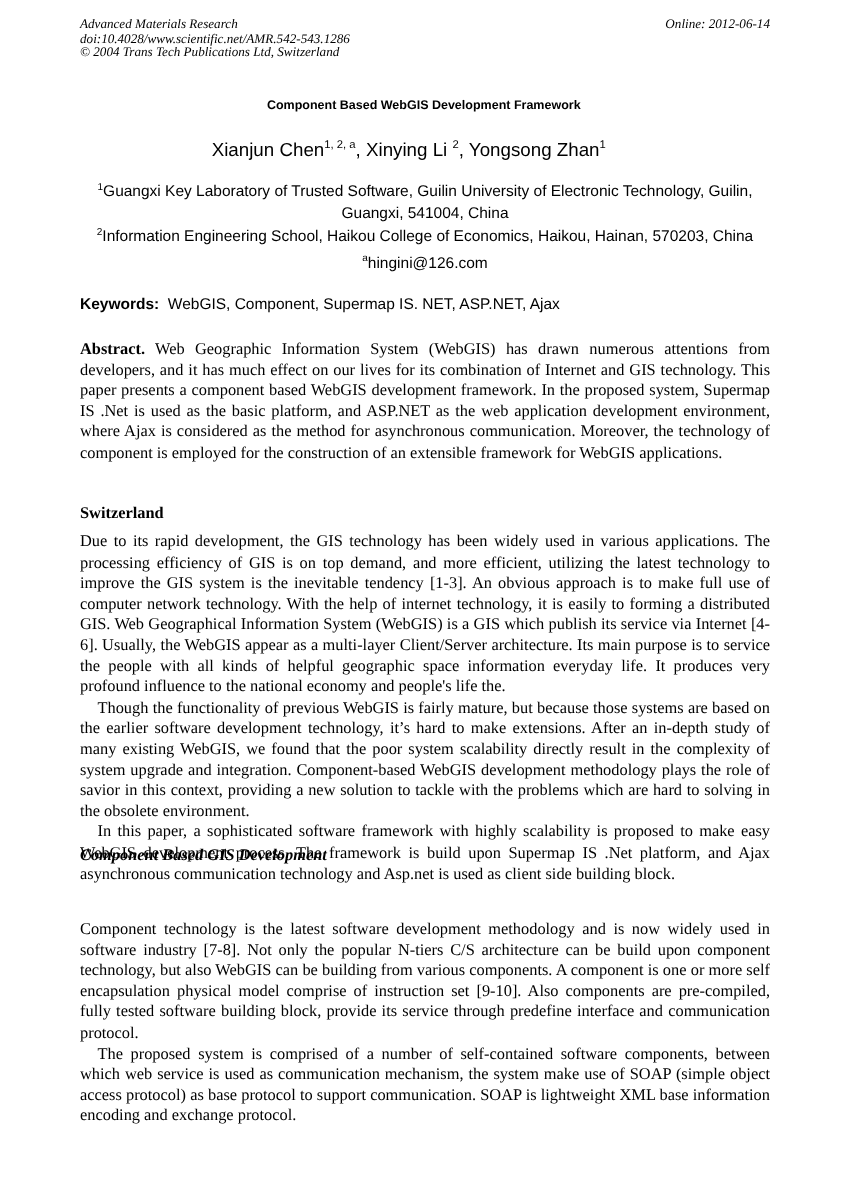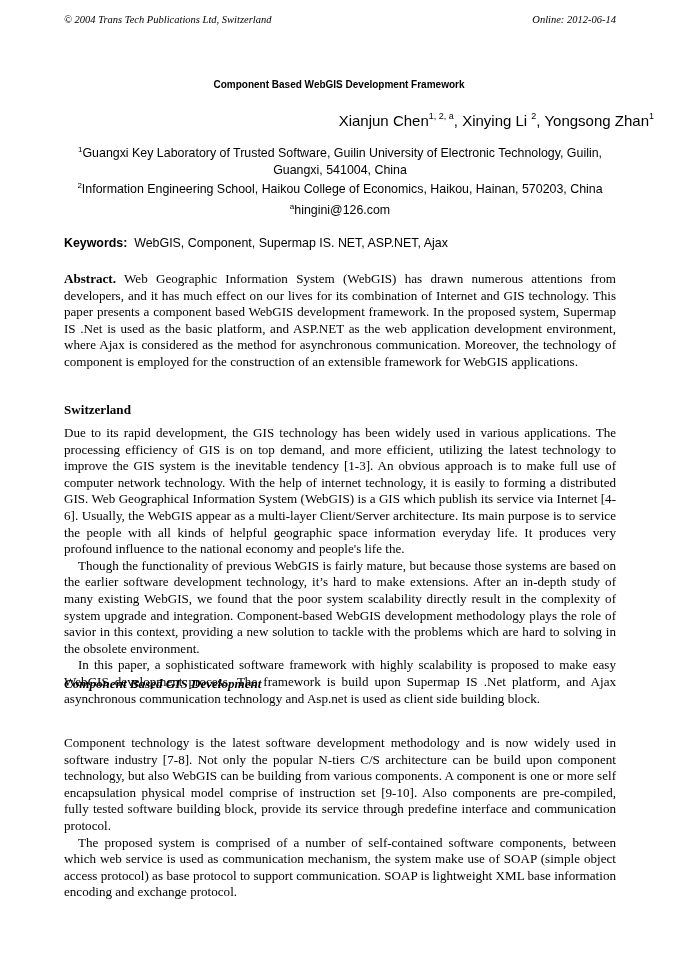--- a/index.html
+++ b/index.html
@@ -2,21 +2,21 @@
 <html><head>
 <meta charset="utf-8">
 <style>
   html, body { margin: 0; padding: 0; background: #ffffff; }
   body { width: 678px; height: 959px; position: relative; overflow: hidden; color: #000; }
 
   .journal-header { position: absolute; left: 64px; top: 14px; width: 552px; font-family: "Liberation Serif", serif; font-style: italic; font-size: 10.5px; line-height: 11.5px; }
   .journal-header .online { position: absolute; right: 0; top: 0; }
 
   .title { position: absolute; left: 0; width: 678px; top: 79px; text-align: center; font-family: "Liberation Sans", sans-serif; font-weight: bold; font-size: 10px; }
-  .authors { position: absolute; left: 0; width: 654px; top: 112px; text-align: right; font-family: "Liberation Sans", sans-serif; font-size: 15px; }
+  .authors { position: absolute; left: 0; width: 654px; top: 112px; text-align: center; font-family: "Liberation Sans", sans-serif; font-size: 15px; }
   .authors sup { font-size: 9px; vertical-align: 7px; line-height: 0; }
   .affil { position: absolute; left: 64px; width: 552px; text-align: center; font-family: "Liberation Sans", sans-serif; font-size: 12.4px; line-height: 17px; }
   .affil sup { font-size: 8px; vertical-align: 5px; line-height: 0; }
   .affil1 { top: 145px; }
   .affil2 { top: 181px; }
   .email { top: 202px; }
 
   .keywords { position: absolute; left: 64px; top: 236px; font-family: "Liberation Sans", sans-serif; font-size: 12.4px; }
   .keywords b { font-weight: bold; }
 
@@ -27,20 +27,22 @@
   .heading { position: absolute; left: 64px; font-family: "Liberation Serif", serif; font-weight: bold; font-size: 13.1px; }
   .h-intro { top: 402px; }
   .intro { top: 425px; }
   .h-comp { top: 676px; font-style: italic; }
   .comp { top: 735px; }
 </style>
 </head>
 <body>
 
 <div class="journal-header">
+  <div>Advanced Materials Research</div>
+  <div>doi:10.4028/www.scientific.net/AMR.542-543.1286</div>
   <div>© 2004 Trans Tech Publications Ltd, Switzerland</div>
   <div class="online">Online: 2012-06-14</div>
 </div>
 
 <div class="title">Component Based WebGIS Development Framework</div>
 
 <div class="authors">
   <span>Xianjun Chen</span><sup>1, 2, a</sup><span>, </span><span>Xinying Li </span><sup>2</sup><span>, </span><span>Yongsong Zhan</span><sup>1</sup>
 </div>
 

